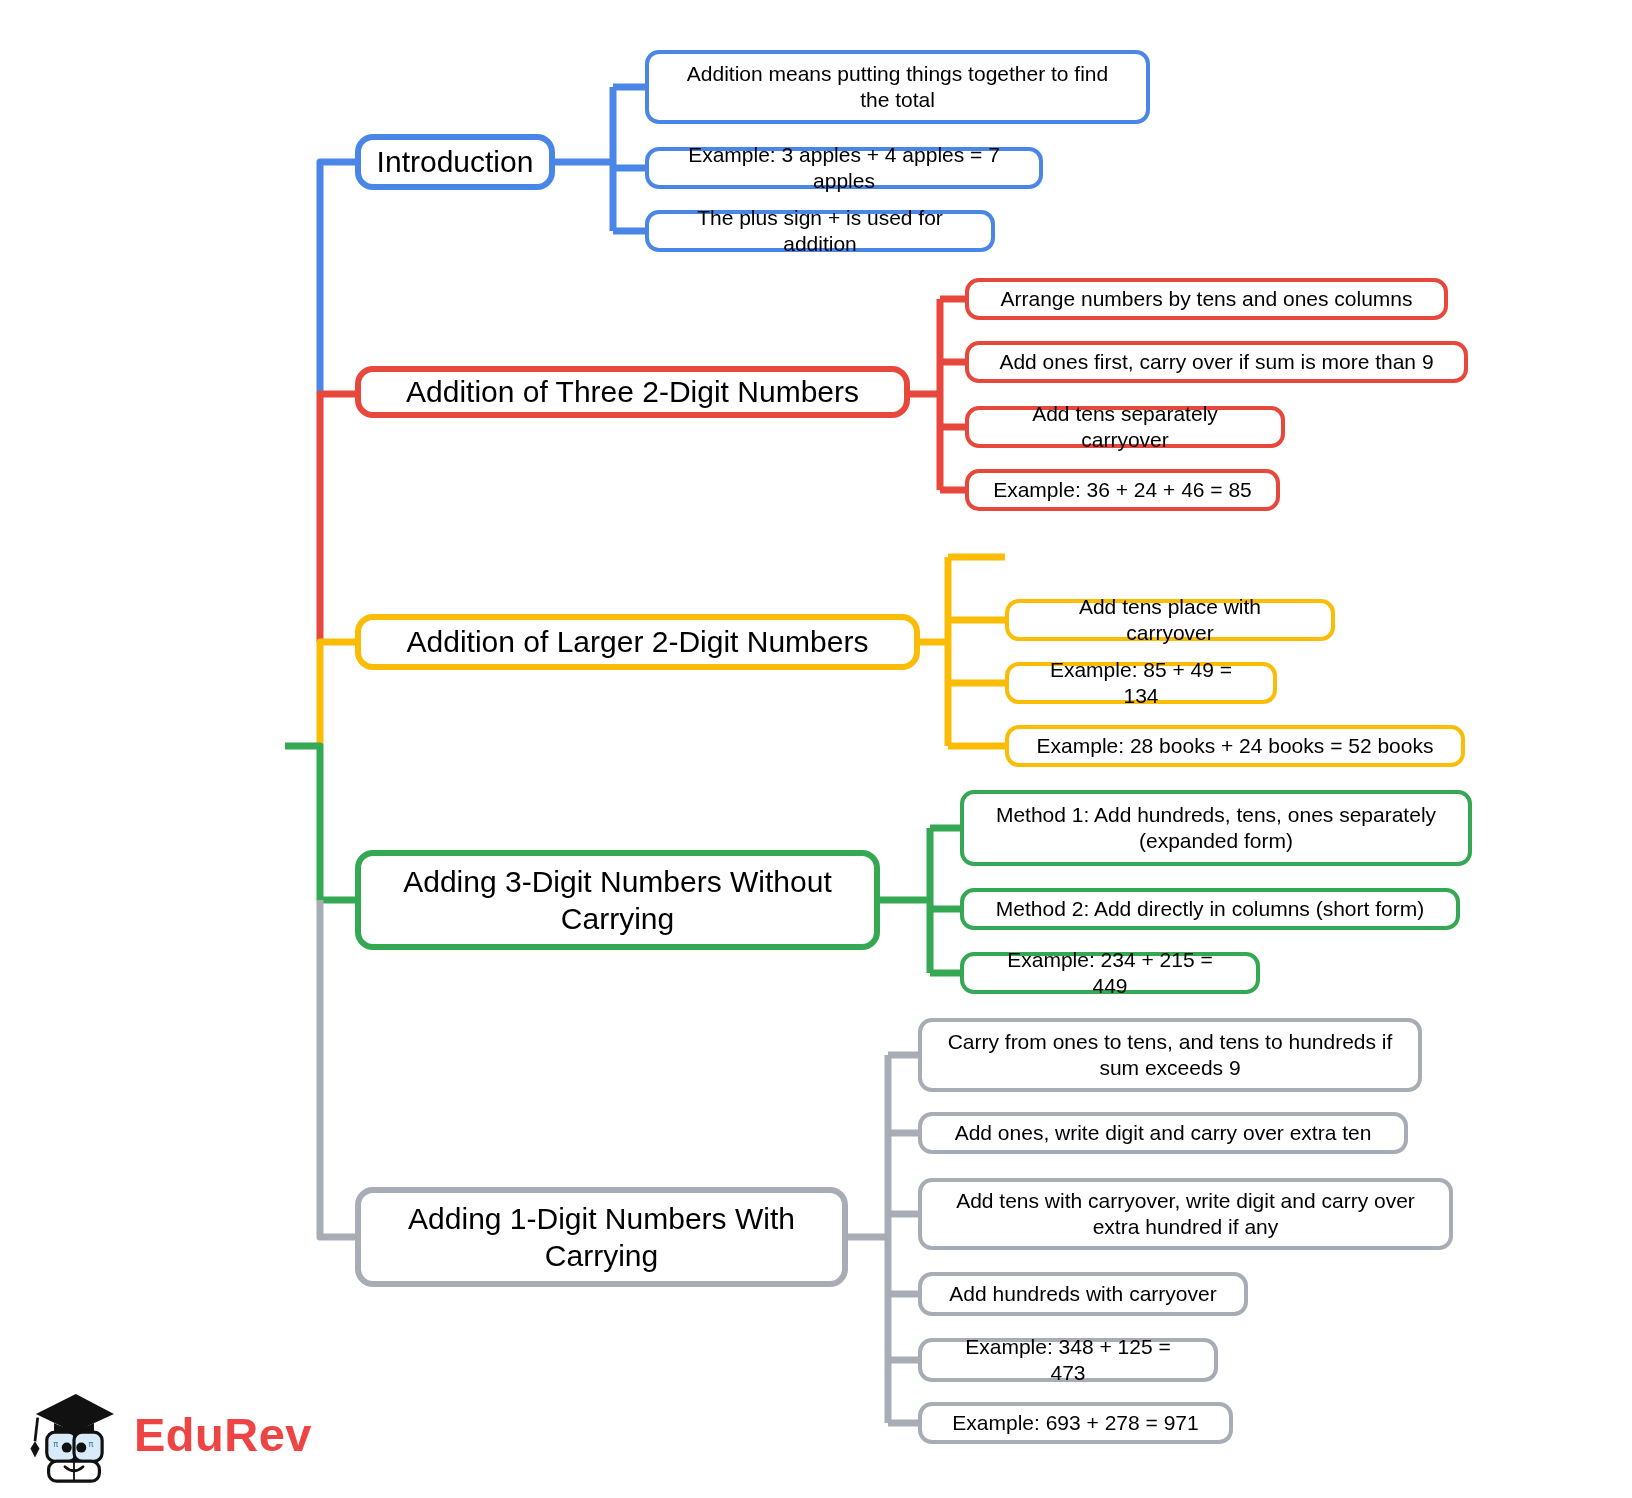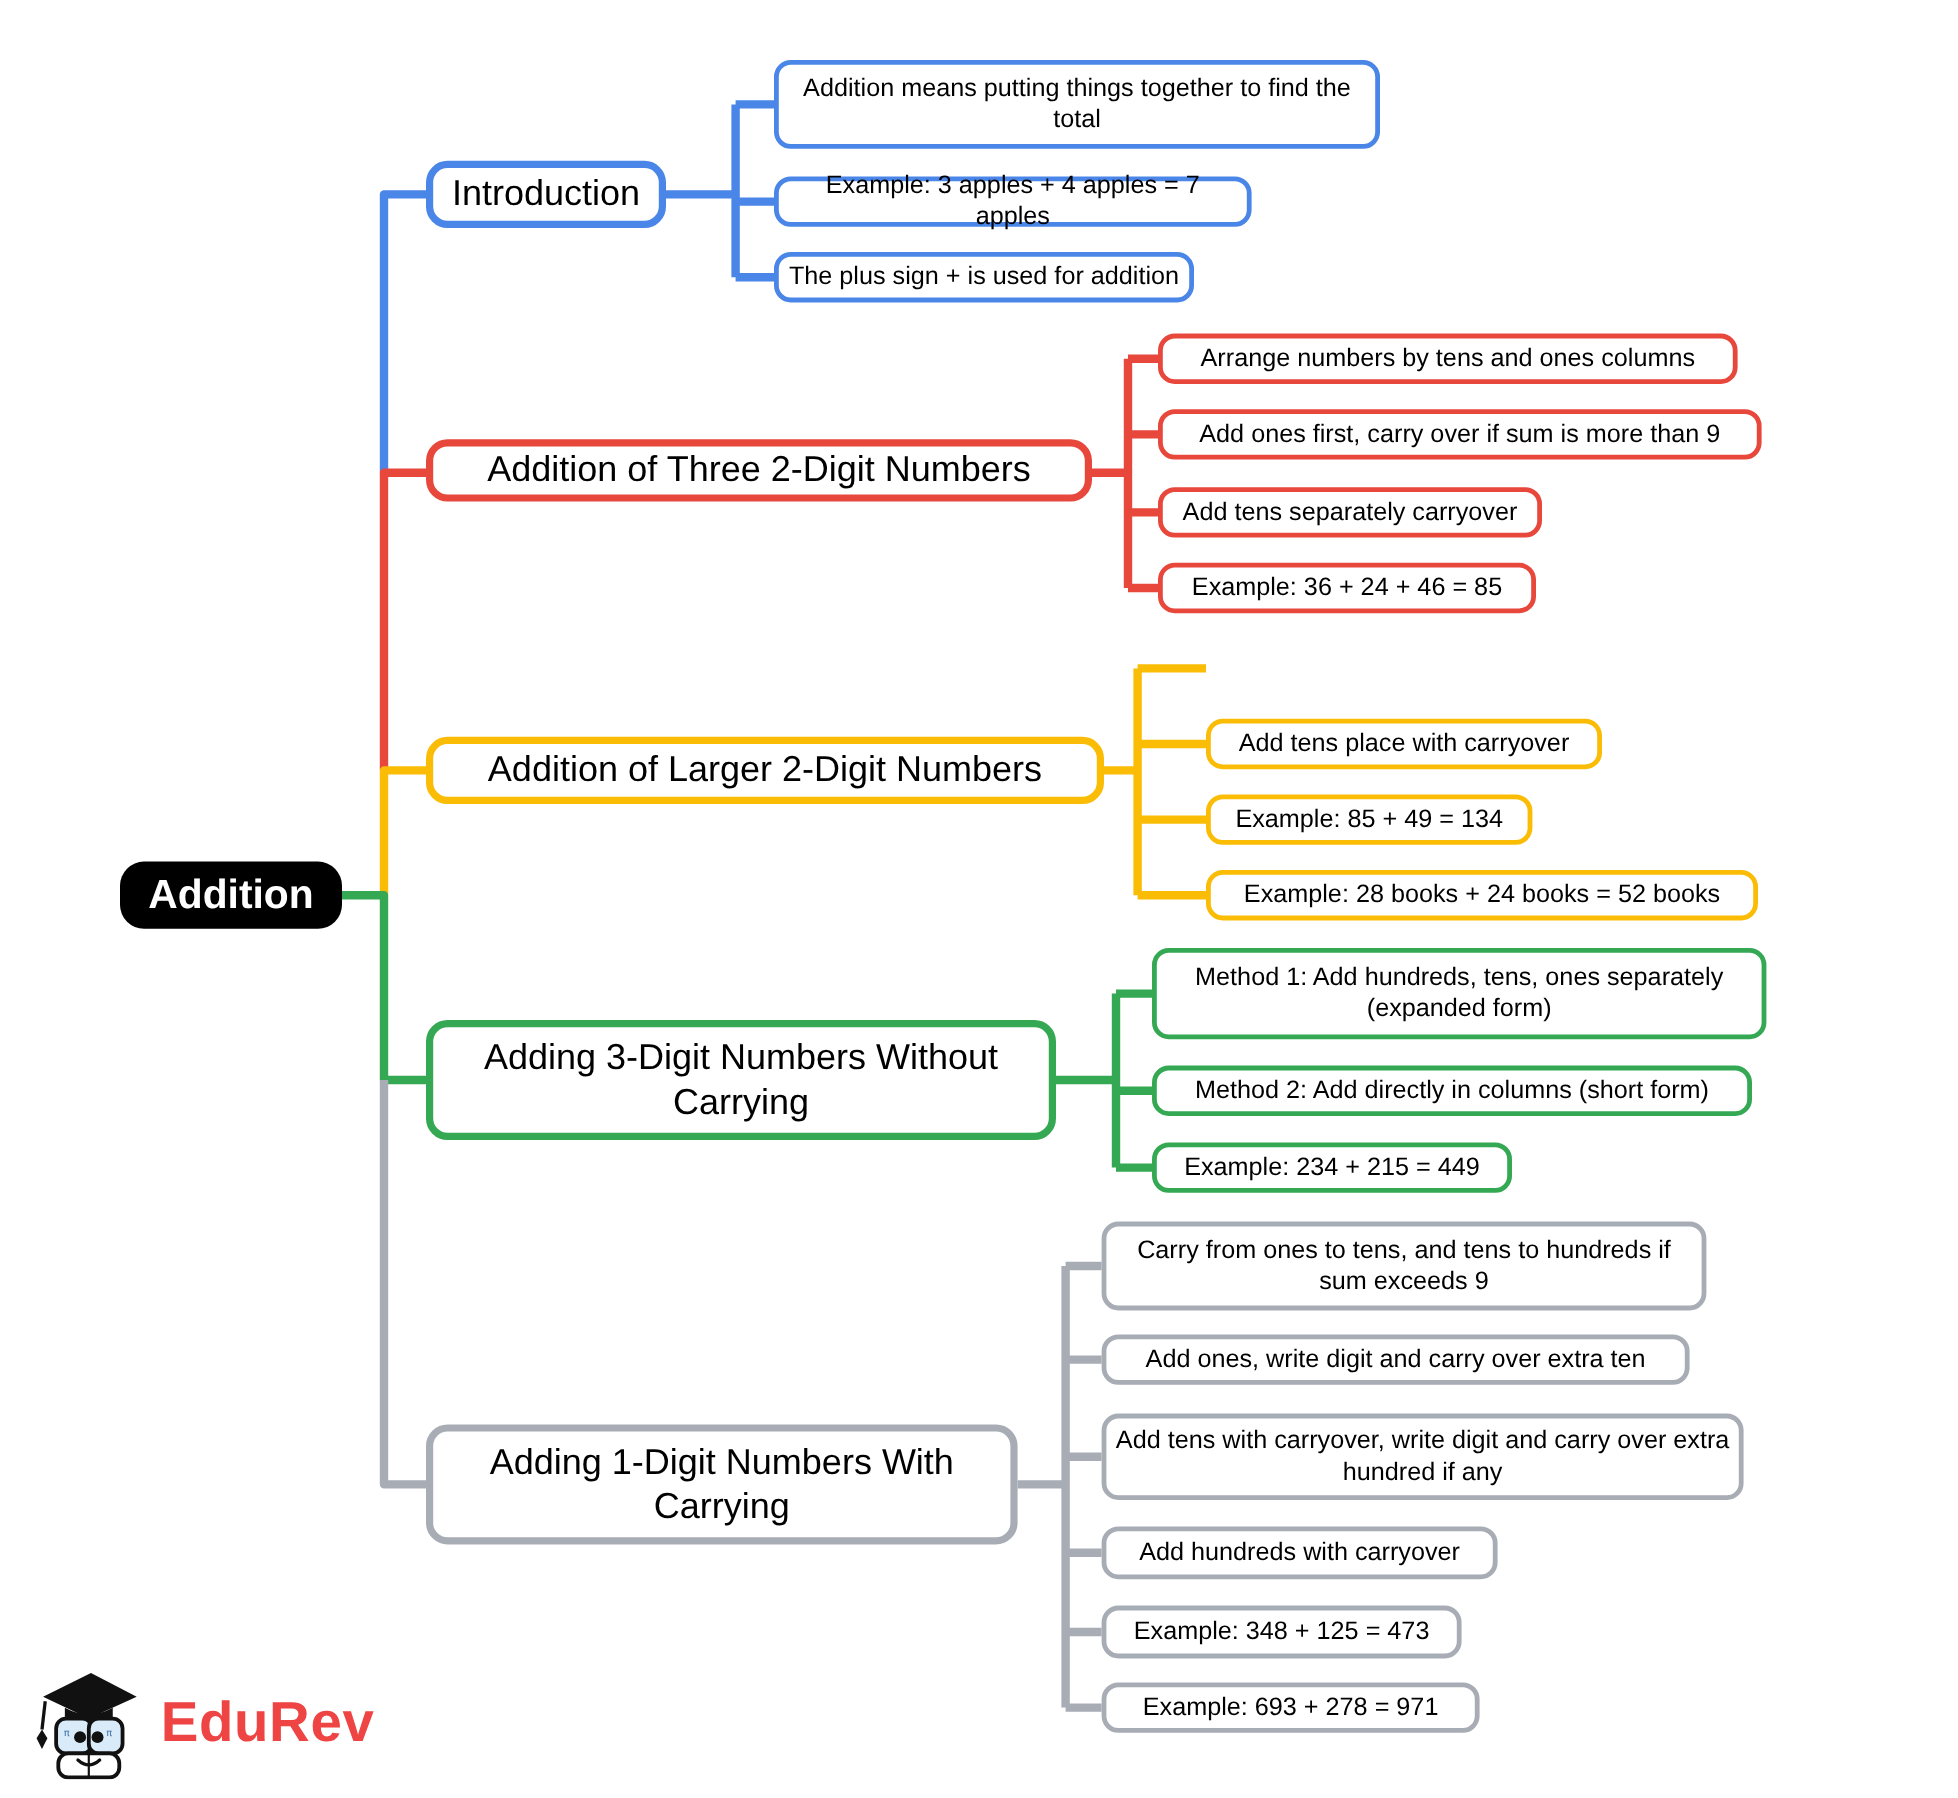--- a/index.html
+++ b/index.html
@@ -16,21 +16,21 @@
     background:#ffffff;
     border:5px solid #888;
     border-radius:16px;
     display:flex;align-items:center;justify-content:center;
     text-align:center;
     color:#000;
     box-sizing:border-box;
     line-height:1.25;
   }
   .branch{font-size:30px;border-width:6px;border-radius:18px;padding:0 10px;}
-  .child{font-size:21px;border-width:4px;border-radius:14px;padding:0 6px;}
+  .child{font-size:21px;border-width:4px;border-radius:14px;padding:0 24px;}
   .root{
     position:absolute;
     border-radius:20px;
     display:flex;align-items:center;justify-content:center;
     font-size:34px;font-weight:bold;
     box-sizing:border-box;
   }
   #logo{position:absolute;left:28px;top:1385px;display:flex;align-items:center;gap:14px;}
   #logo-text{font-size:47px;font-weight:bold;color:#ef4444;letter-spacing:0.5px;}
 </style>
@@ -40,21 +40,20 @@
 <div id="canvas">
 
   <svg id="wires" xmlns="http://www.w3.org/2000/svg">
     <path d="M355 162 H320 V394 M555 162 H613 M613 87 V231 M613 87 H645 M613 168 H645 M613 231 H645" fill="none" stroke-width="7" stroke-linejoin="round" stroke="#4A86E8"></path>
     <path d="M355 394 H320 V642 M910 394 H940 M940 299 V490 M940 299 H965 M940 362 H965 M940 427 H965 M940 490 H965" fill="none" stroke-width="7" stroke-linejoin="round" stroke="#E8473C"></path>
     <path d="M355 642 H320 V746 M920 642 H948 M948 557 V746 M948 557 H1005 M948 620 H1005 M948 683 H1005 M948 746 H1005" fill="none" stroke-width="7" stroke-linejoin="round" stroke="#FBBC05"></path>
     <path d="M285 746 H320 V900 H355 M880 900 H930 M930 828 V973 M930 828 H960 M930 909 H960 M930 973 H960" fill="none" stroke-width="7" stroke-linejoin="round" stroke="#34A853"></path>
     <path d="M320 900 V1237 H355 M848 1237 H888 M888 1055 V1423 M888 1055 H918 M888 1133 H918 M888 1214 H918 M888 1294 H918 M888 1360 H918 M888 1423 H918" fill="none" stroke-width="7" stroke-linejoin="round" stroke="#A8ADB5"></path>
   </svg>
 
-  <div class="root" style="left: 100px; top: 718px; width: 185px; height: 56px; background: rgb(0, 0, 0); color: rgb(255, 255, 255);">Addition</div>
 
   <div class="node branch" style="left: 355px; top: 134px; width: 200px; height: 56px; border-color: rgb(74, 134, 232);">Introduction</div>
   <div class="node child" style="left: 645px; top: 50px; width: 505px; height: 74px; border-color: rgb(74, 134, 232);">Addition means putting things together to find the total</div>
   <div class="node child" style="left: 645px; top: 147px; width: 398px; height: 42px; border-color: rgb(74, 134, 232);">Example: 3 apples + 4 apples = 7 apples</div>
   <div class="node child" style="left: 645px; top: 210px; width: 350px; height: 42px; border-color: rgb(74, 134, 232);">The plus sign + is used for addition</div>
 
   <div class="node branch" style="left: 355px; top: 366px; width: 555px; height: 52px; border-color: rgb(232, 71, 60);">Addition of Three 2-Digit Numbers</div>
   <div class="node child" style="left: 965px; top: 278px; width: 483px; height: 42px; border-color: rgb(232, 71, 60);">Arrange numbers by tens and ones columns</div>
   <div class="node child" style="left: 965px; top: 341px; width: 503px; height: 42px; border-color: rgb(232, 71, 60);">Add ones first, carry over if sum is more than 9</div>
   <div class="node child" style="left: 965px; top: 406px; width: 320px; height: 42px; border-color: rgb(232, 71, 60);">Add tens separately carryover</div>

